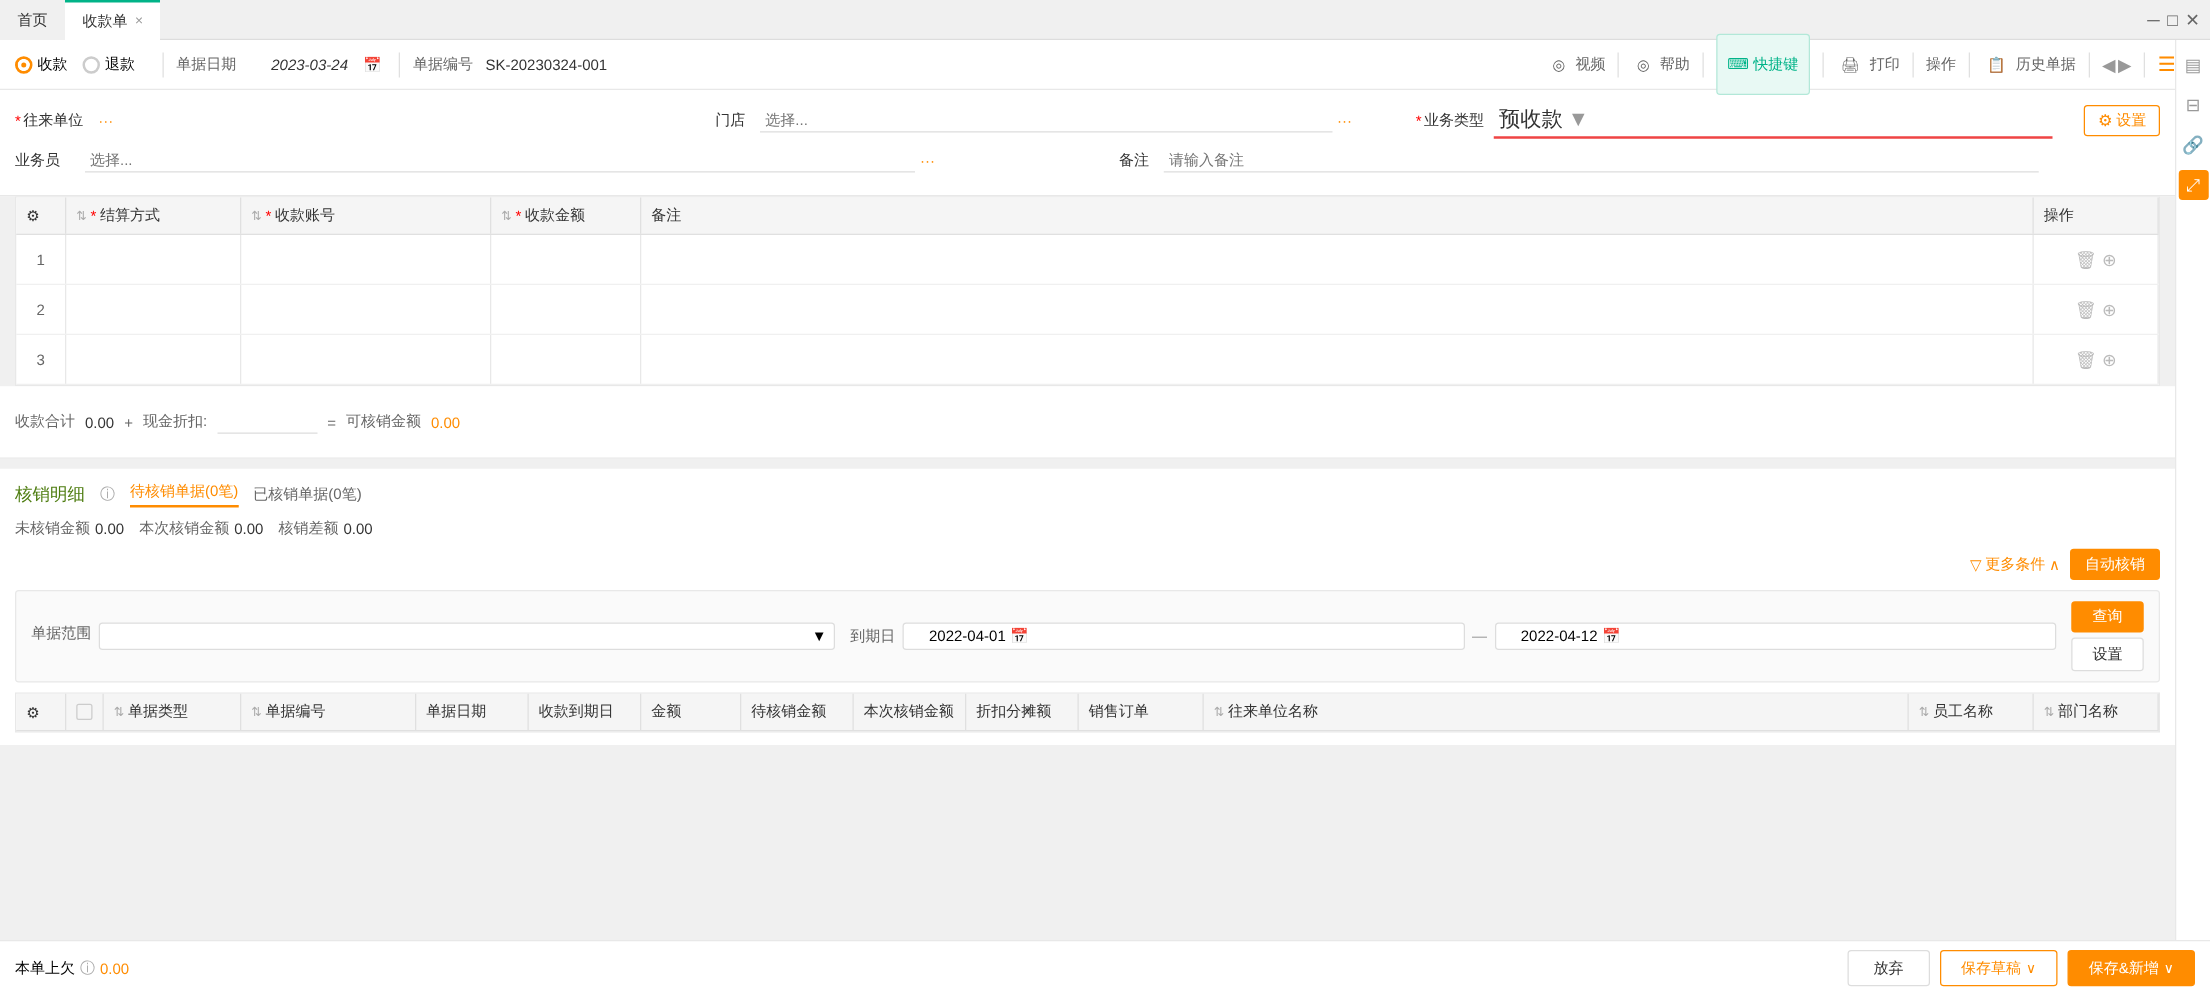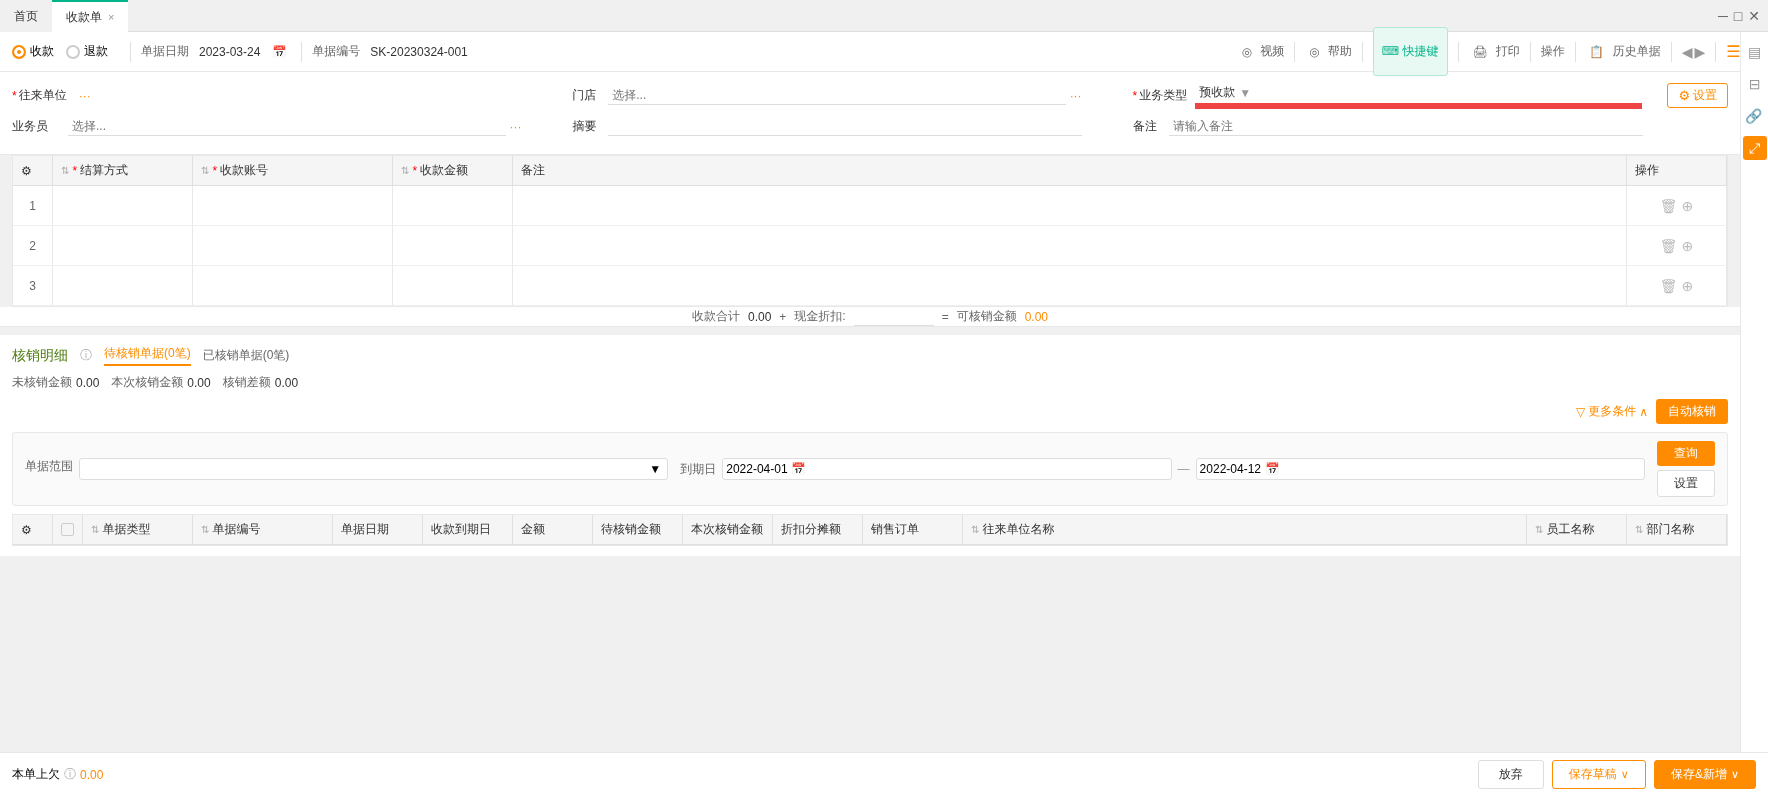--- a/index.html
+++ b/index.html
@@ -54,22 +54,22 @@
     .form-field { display: flex; align-items: center; flex: 1; }
     .form-label { color: #333; white-space: nowrap; min-width: 56px; }
     .required-star { color: #f00; margin-right: 2px; }
     .form-input {
       flex: 1; border: none; border-bottom: 1px solid #ddd; outline: none;
       padding: 2px 4px; color: #bbb; font-size: 12px; background: transparent;
     }
     .form-more { color: #ff8c00; margin-left: 4px; cursor: pointer; }
     .form-select {
       display: flex; align-items: center; gap: 4px; border: none;
-      border-bottom: 6px solid #ef4444; padding: 2px 4px; color: #333;
-      font-size: 12px; cursor: pointer;
+      border-bottom: 2px solid #ef4444; padding: 2px 4px; color: #333;
+      font-size: 17px; cursor: pointer;
     }
     .form-select-arrow { color: #999; }
     .settings-btn {
       background: #fff; border: 1px solid #ff8c00; color: #ff8c00;
       border-radius: 3px; padding: 3px 10px; cursor: pointer; font-size: 12px;
       display: flex; align-items: center; gap: 3px;
     }
     .gear-icon { font-size: 13px; }
 
     
@@ -93,22 +93,22 @@
     .td {
       padding: 6px 8px; border-right: 1px solid #e8e8e8;
       display: flex; align-items: center; font-size: 12px; color: #333;
     }
     .row-num { color: #666; justify-content: center; }
     .row-actions { gap: 4px; justify-content: center; }
     .action-icon { color: #bbb; cursor: pointer; font-size: 14px; }
 
     
     .summary-bar {
-      background: #fff; padding: 0 12px; display: flex; align-items: center;
-      justify-content: center; gap: 8px; border-bottom: 1px solid #e8e8e8;
+      background: #fff; padding: 19px 12px; display: flex; align-items: center;
+      justify-content: flex-start; gap: 8px; border-bottom: 1px solid #e8e8e8;
     }
     .summary-label { color: #666; }
     .summary-value { color: #333; }
     .summary-highlight { color: #ff8c00; font-weight: 500; }
     .summary-input {
       border: none; border-bottom: 1px solid #ddd; width: 80px;
       outline: none; font-size: 12px; padding: 2px 4px;
     }
 
     
@@ -139,21 +139,21 @@
       background: #ff8c00; color: #fff; border: none; border-radius: 3px;
       padding: 4px 12px; cursor: pointer; font-size: 12px;
     }
     .filter-label { color: #666; white-space: nowrap; }
     .filter-select {
       flex: 1; border: 1px solid #ddd; border-radius: 3px; padding: 3px 6px;
       font-size: 12px; display: flex; align-items: center; justify-content: space-between;
       cursor: pointer; background: #fff;
     }
     .filter-date {
-      border: 1px solid #ddd; border-radius: 3px; padding: 3px 3px;
+      border: 1px solid #ddd; border-radius: 3px; padding: 3px 20px;
       font-size: 12px; flex: 1; display: flex; align-items: center; gap: 4px;
       background: #fff;
     }
     .date-sep { color: #999; }
     .query-btn {
       background: #ff8c00; color: #fff; border: none; border-radius: 3px;
       padding: 4px 16px; cursor: pointer; font-size: 12px;
     }
     .set-btn {
       background: #fff; color: #333; border: 1px solid #ddd; border-radius: 3px;
@@ -231,21 +231,21 @@
       <div class="radio-dot active"></div>
       <span>收款</span>
     </div>
     <div class="radio-item">
       <div class="radio-dot"></div>
       <span>退款</span>
     </div>
   </div>
   <div class="toolbar-divider"></div>
   <span class="toolbar-label">单据日期</span>
-  <span class="toolbar-value" style="margin-left:6px;">2023-03-24</span>
+  <span class="toolbar-value" style="margin-left:24px;font-style:italic;">2023-03-24</span>
   <span class="toolbar-icon-btn">📅</span>
   <div class="toolbar-divider"></div>
   <span class="toolbar-label">单据编号</span>
   <span class="toolbar-value" style="margin-left:6px;">SK-20230324-001</span>
 
   <div class="toolbar-right">
     <span class="toolbar-icon-btn">◎</span>
     <span class="toolbar-label">视频</span>
     <div class="toolbar-divider"></div>
     <span class="toolbar-icon-btn">◎</span>
@@ -308,24 +308,20 @@
       </button>
     </div>
 
     <div class="form-row">
       <div class="form-field" style="flex:2;">
         <span class="form-label">业务员</span>
         <input class="form-input" type="text" placeholder="选择..." style="">
         <span class="form-more">···</span>
       </div>
       <div style="flex:0.2;"></div>
-      <div class="form-field" style="flex:2;">
-        <span class="form-label" style="min-width:36px;">摘要</span>
-        <input class="form-input" type="text" style="">
-      </div>
       <div style="flex:0.2;"></div>
       <div class="form-field" style="flex:2;">
         <span class="form-label" style="min-width:36px;">备注</span>
         <input class="form-input" type="text" placeholder="请输入备注" style="">
       </div>
       <div style="flex:0.1;"></div>
       <div style="width:60px;"></div>
     </div>
   </div>
 

